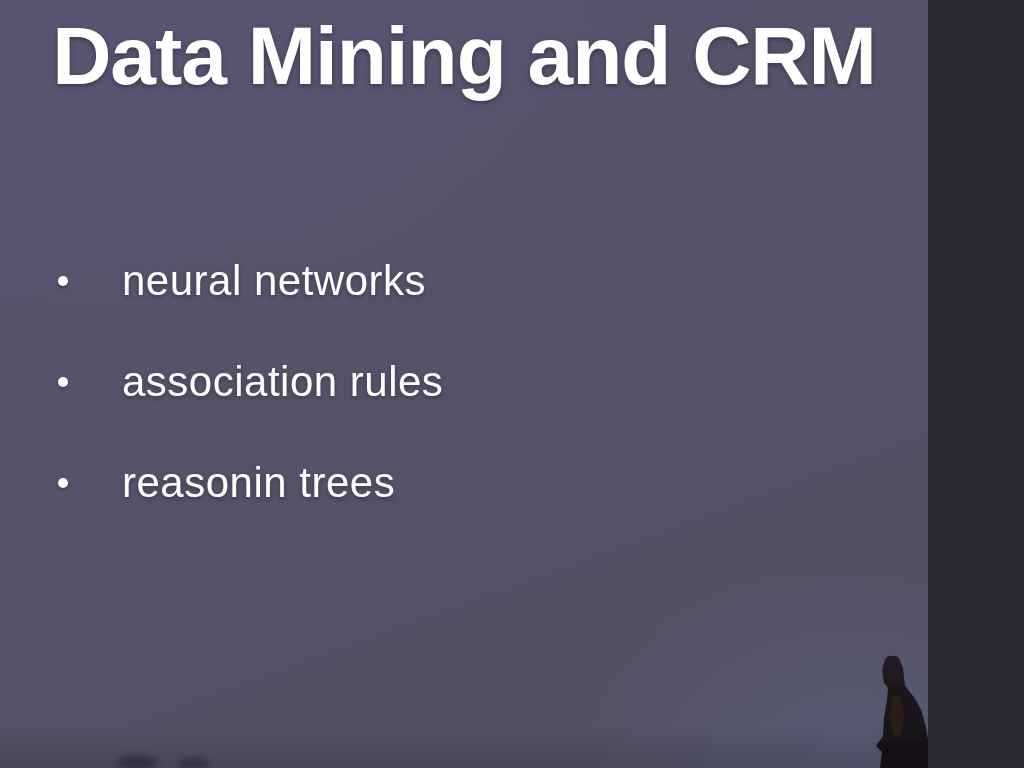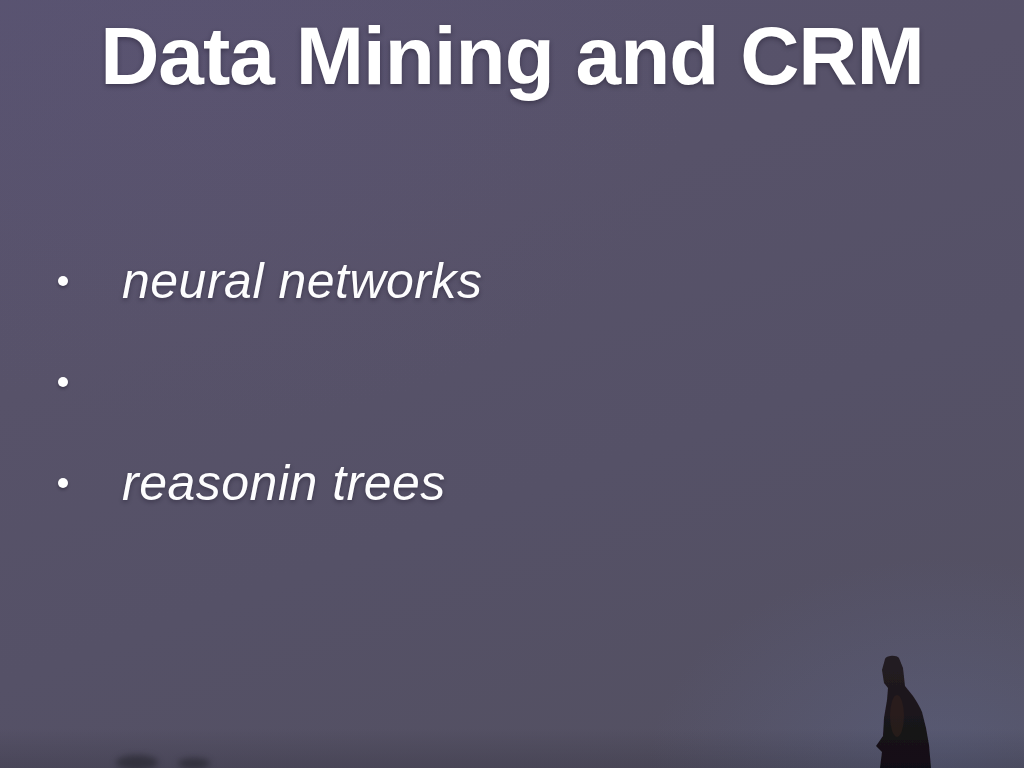--- a/index.html
+++ b/index.html
@@ -1,18 +1,18 @@
 <!DOCTYPE html>
 <html><head>
 <meta charset="utf-8">
 <style>
   html, body { margin: 0; padding: 0; background: #2b2833; }
   .slide {
     position: relative;
-    width: 1024px;
+    width: 928px;
     height: 768px;
     overflow: hidden;
     font-family: "Liberation Sans", sans-serif;
     background:
       radial-gradient(ellipse 420px 300px at 92% 100%, rgba(95,105,145,0.40), rgba(95,105,145,0) 70%),
       radial-gradient(ellipse 700px 500px at 20% 10%, rgba(95,85,120,0.25), rgba(95,85,120,0) 70%),
       linear-gradient(160deg, #585370 0%, #575269 35%, #555167 60%, #535060 100%);
   }
   
   .bg-vignette {
@@ -47,27 +47,26 @@
   }
   .bullet-dot {
     width: 10px; height: 10px;
     border-radius: 50%;
     background: #ffffff;
     flex: 0 0 auto;
     margin-right: 54px;
     box-shadow: 0 2px 3px rgba(25,20,38,0.4);
   }
   .bullet-text {
-    font-size: 50px;
+    font-size: 42px;
     font-weight: 200;
     letter-spacing: 0.5px;
     color: #fdfdfe;
     white-space: nowrap;
     text-shadow: 0 2px 4px rgba(25,20,38,0.40);
-    font-style: italic;
   }
   .statue {
     position: absolute;
     left: 855px; top: 650px;
     width: 100px; height: 118px;
   }
   .smudge {
     position: absolute;
     border-radius: 50%;
     background: rgba(33,32,40,0.55);
@@ -111,20 +110,21 @@
 
   <h1 class="slide-title">Data Mining and CRM</h1>
 
   <ul class="bullet-list">
     <li class="bullet-item">
       <span class="bullet-dot"></span>
       <span class="bullet-text">neural networks</span>
     </li>
     <li class="bullet-item">
       <span class="bullet-dot"></span>
+      <span class="bullet-text">association rules</span>
     </li>
     <li class="bullet-item">
       <span class="bullet-dot"></span>
       <span class="bullet-text">reasonin trees</span>
     </li>
   </ul>
 
 </div>
 
 </body></html>

